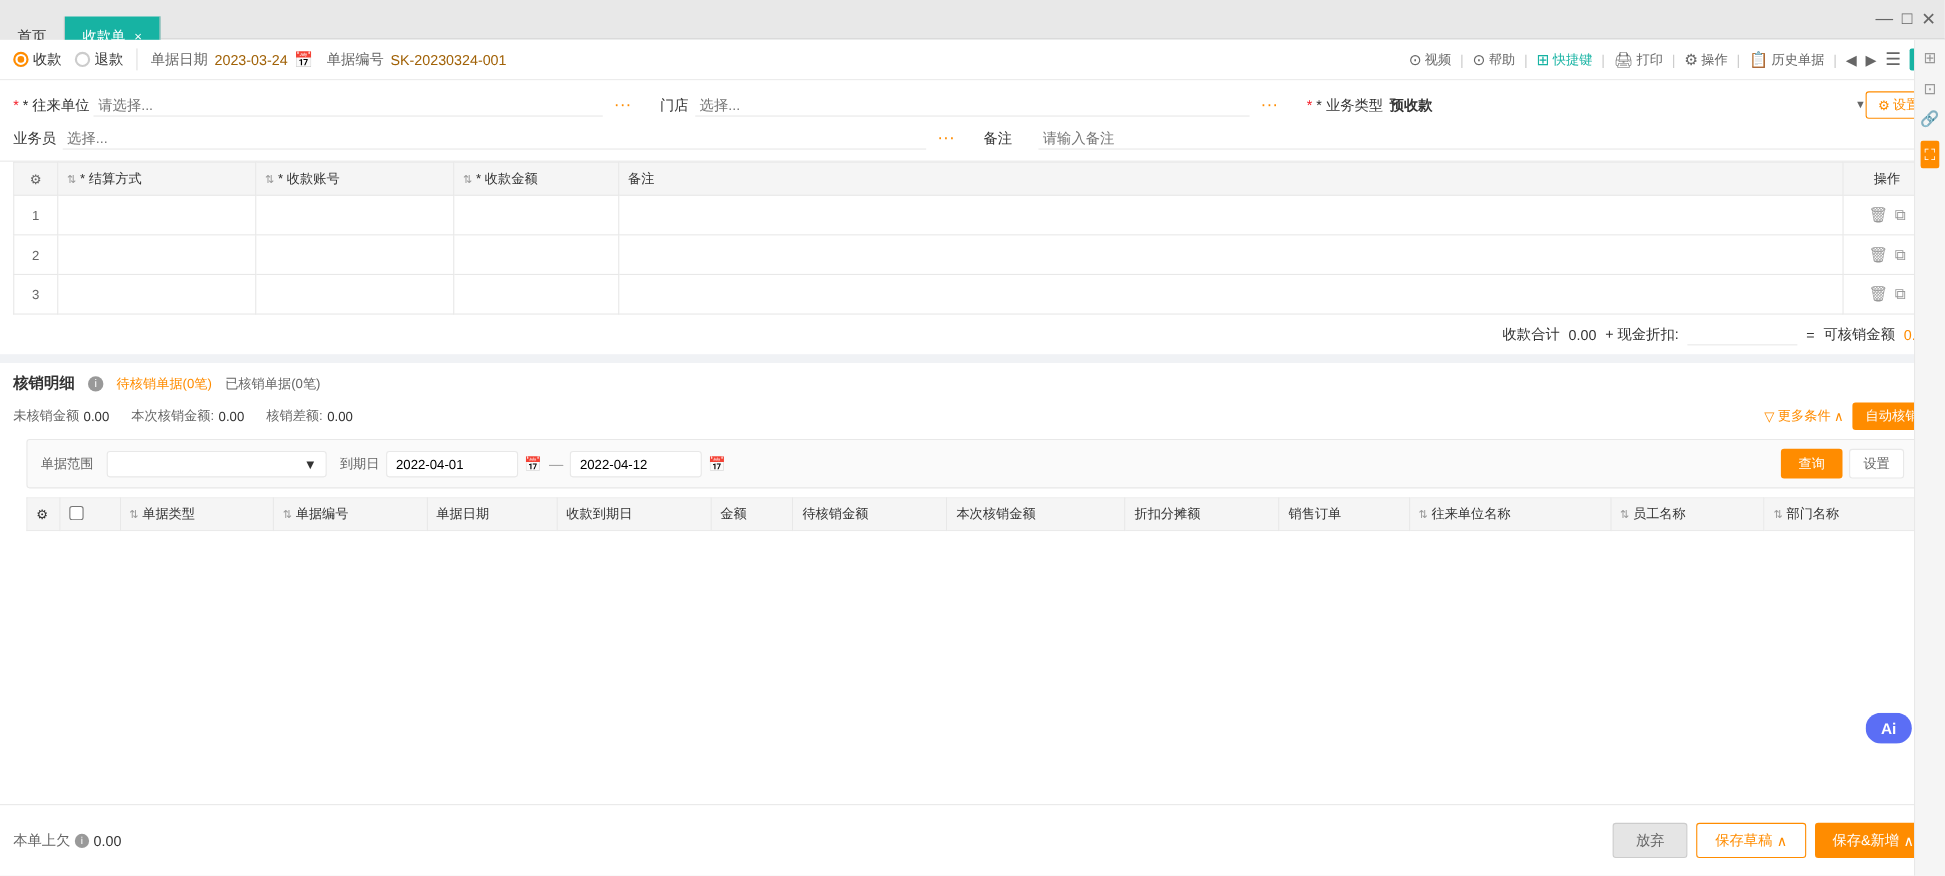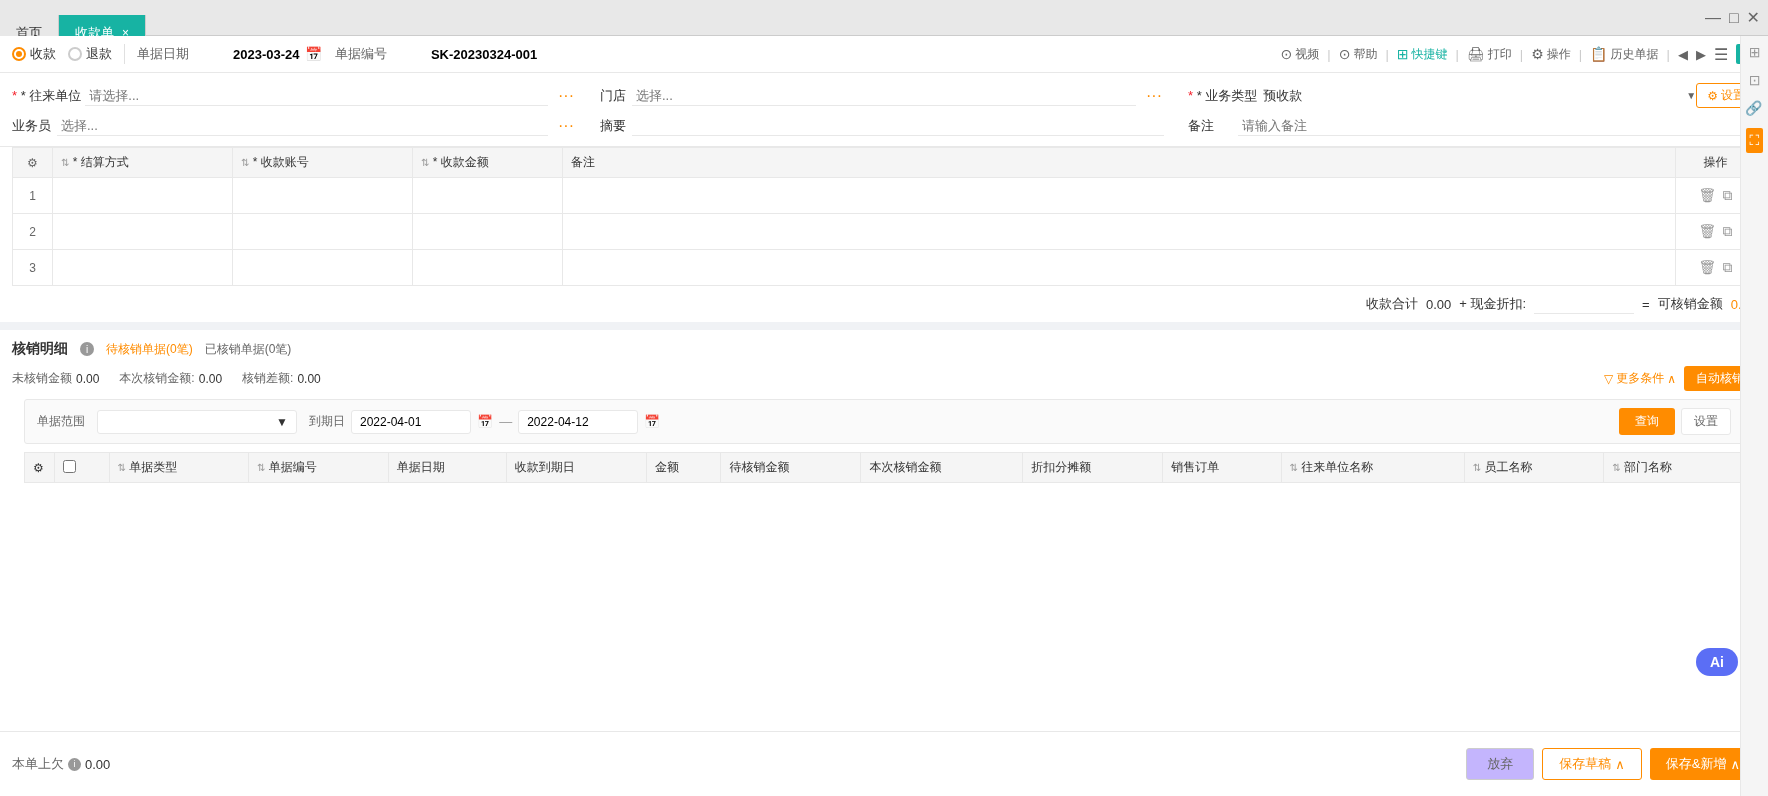--- a/index.html
+++ b/index.html
@@ -20,37 +20,37 @@
     
     .toolbar { display: flex; align-items: center; padding: 8px 12px; border-bottom: 1px solid #e8e8e8; gap: 12px; background: #fff; }
     .radio-group { display: flex; align-items: center; gap: 12px; }
     .radio-item { display: flex; align-items: center; gap: 4px; cursor: pointer; }
     .radio-dot { width: 14px; height: 14px; border-radius: 50%; border: 2px solid #ccc; display: flex; align-items: center; justify-content: center; }
     .radio-dot.active { border-color: #ff8c00; }
     .radio-dot.active::after { content: ''; width: 6px; height: 6px; border-radius: 50%; background: #ff8c00; }
     .toolbar-divider { width: 1px; height: 20px; background: #e0e0e0; }
     .toolbar-field { display: flex; align-items: center; gap: 6px; }
     .toolbar-label { color: #666; font-size: 13px; white-space: nowrap; }
-    .toolbar-value { color: #000000; font-size: 13px; font-weight: 700; margin-left: 38px; }
+    .toolbar-value { color: #a16207; font-size: 13px; font-weight: 400; }
     .toolbar-icon { color: #ff8c00; cursor: pointer; font-size: 14px; }
     .toolbar-right { margin-left: auto; display: flex; align-items: center; gap: 8px; }
     .toolbar-btn { display: flex; align-items: center; gap: 3px; color: #666; font-size: 12px; cursor: pointer; }
     .toolbar-btn.highlight { color: #17b3a3; }
     .toolbar-btn .icon { font-size: 14px; }
 
     
     .form-area { padding: 10px 12px; border-bottom: 1px solid #e8e8e8; background: #fff; }
     .form-row { display: flex; align-items: center; gap: 0; margin-bottom: 8px; }
     .form-row:last-child { margin-bottom: 0; }
     .field-group { display: flex; align-items: center; flex: 1; }
     .field-label { font-size: 13px; color: #333; white-space: nowrap; min-width: fit-content; }
     .field-label.required::before { content: '* '; color: #f5222d; }
     .field-input { flex: 1; border: none; border-bottom: 1px solid #e8e8e8; padding: 2px 4px; font-size: 13px; color: #bbb; outline: none; margin: 0 4px; }
     .more-btn { color: #ff8c00; cursor: pointer; font-size: 16px; padding: 0 6px; }
-    .field-select { display: flex; align-items: center; gap: 4px; }
+    .field-select { display: flex; align-items: center; gap: 4px; font-weight: bold; }
     .select-arrow { color: #666; font-size: 10px; cursor: pointer; }
     .settings-btn { background: #fff; border: 1px solid #ff8c00; color: #ff8c00; padding: 3px 10px; border-radius: 3px; cursor: pointer; font-size: 12px; display: flex; align-items: center; gap: 3px; }
 
     
     .table-container { padding: 0 12px; flex: 0 0 auto; }
     .data-table { width: 100%; border-collapse: collapse; }
     .data-table th { background: #f5f5f5; border: 1px solid #e8e8e8; padding: 6px 8px; font-size: 12px; color: #333; font-weight: normal; text-align: left; white-space: nowrap; }
     .data-table td { border: 1px solid #e8e8e8; padding: 4px 8px; font-size: 12px; height: 36px; }
     .data-table .col-index { width: 40px; text-align: center; color: #666; }
     .data-table .col-settle { width: 180px; }
@@ -100,21 +100,21 @@
     .bottom-table { width: 100%; border-collapse: collapse; }
     .bottom-table th { background: #f5f5f5; border: 1px solid #e8e8e8; padding: 6px 8px; font-size: 12px; color: #333; font-weight: normal; text-align: left; white-space: nowrap; }
     .checkbox-cell { width: 30px; text-align: center; }
 
     
     .footer { display: flex; padding: 16px 12px; border-top: 1px solid #e8e8e8; background: #fff; }
     .footer-left { display: flex; align-items: center; gap: 4px; font-size: 13px; color: #666; }
     .footer-value { color: #333; }
     .info-icon-small { display: inline-flex; align-items: center; justify-content: center; width: 13px; height: 13px; border-radius: 50%; background: #999; color: #fff; font-size: 9px; cursor: pointer; }
     .footer-right { margin-left: auto; display: flex; gap: 8px; }
-    .discard-btn { background: #c4b5fd; border: 1px solid #ccc; color: #666; padding: 6px 20px; border-radius: 3px; cursor: pointer; font-size: 13px; }
+    .discard-btn { background: #e5e5e5; border: 1px solid #ccc; color: #666; padding: 6px 20px; border-radius: 3px; cursor: pointer; font-size: 13px; }
     .draft-btn { background: #fff; border: 1px solid #ff8c00; color: #ff8c00; padding: 6px 16px; border-radius: 3px; cursor: pointer; font-size: 13px; display: flex; align-items: center; gap: 4px; }
     .save-new-btn { background: #ff8c00; border: none; color: #fff; padding: 6px 16px; border-radius: 3px; cursor: pointer; font-size: 13px; display: flex; align-items: center; gap: 4px; }
 
     
     .right-sidebar { position: fixed; right: 0; top: 36px; width: 28px; height: calc(796px - 36px); background: #f5f5f5; border-left: 1px solid #e8e8e8; display: flex; flex-direction: column; align-items: center; padding: 8px 0; gap: 12px; }
     .sidebar-icon { color: #999; font-size: 14px; cursor: pointer; writing-mode: horizontal-tb; }
 
     .scroll-area { flex: 1; overflow-y: auto; display: flex; flex-direction: column; }
   </style>
 </head>
@@ -227,24 +227,20 @@
         </div>
       </div>
       <div class="form-row">
 
         <div class="field-group" style="flex:2">
           <span class="field-label">业务员</span>
           <input class="field-input" type="text" style="color: rgb(204, 204, 204); margin-left: 6px;" placeholder="选择...">
           <span class="more-btn">···</span>
         </div>
 
-        <div class="field-group" style="flex:2;margin-left:20px">
-          <span class="field-label">摘要</span>
-          <input class="field-input" type="text" style="margin-left: 6px;">
-        </div>
 
         <div class="field-group" style="flex:2;margin-left:20px">
           <span class="field-label">备注</span>
           <input class="field-input" type="text" style="color: rgb(204, 204, 204); margin-left: 24px;" placeholder="请输入备注">
         </div>
       </div>
     </div>
 
     <div class="table-container">
       <table class="data-table">

